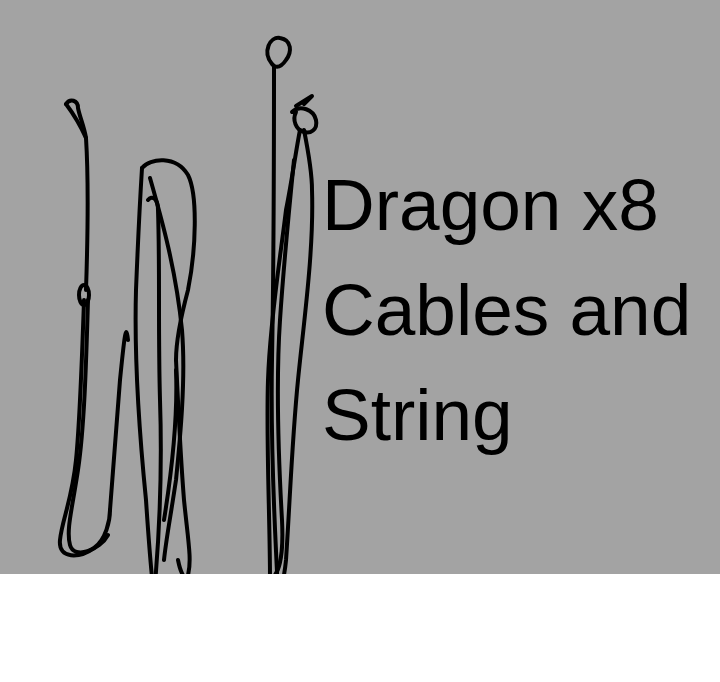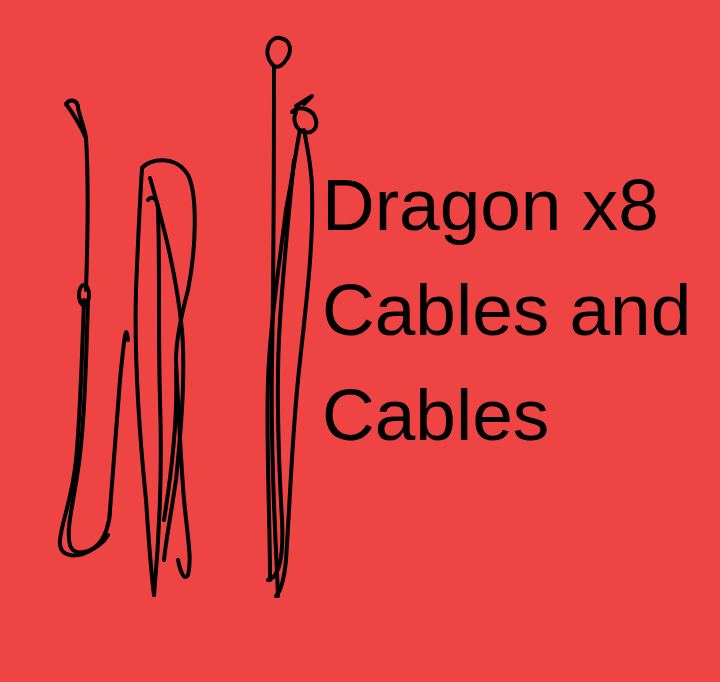--- a/index.html
+++ b/index.html
@@ -3,22 +3,22 @@
   <meta charset="utf-8">
   <style>
     html, body {
       margin: 0;
       padding: 0;
       background: #ffffff;
     }
     .canvas {
       position: relative;
       width: 720px;
-      height: 682px;
-      background: #ef4444;
+      height: 574px;
+      background: #a3a3a3;
       overflow: hidden;
     }
     .drawing {
       position: absolute;
       left: 0;
       top: 0;
       width: 720px;
       height: 682px;
     }
     .drawing path, .drawing ellipse {
@@ -77,16 +77,16 @@
       <path d="M292 112 C300 104 314 110 316 120 C318 130 310 134 304 132 C296 130 292 120 296 112"></path>
       <path d="M300 130 C296 150 292 180 286 210 C280 260 270 320 268 380 C266 440 270 520 270 580"></path>
       <path d="M304 130 C308 150 312 170 312 190 C314 250 304 320 298 380 C292 440 290 500 286 560 C284 580 280 592 276 596"></path>
       <path d="M294 160 C290 200 284 260 280 320 C276 380 278 450 282 520 C284 560 278 578 268 580"></path>
     </g>
   </svg>
 
   <h1 class="title">
     <span>Dragon x8</span>
     <span>Cables and</span>
-    <span>Cables</span>
+    <span>String</span>
   </h1>
 
 </div>
 
 </body></html>

